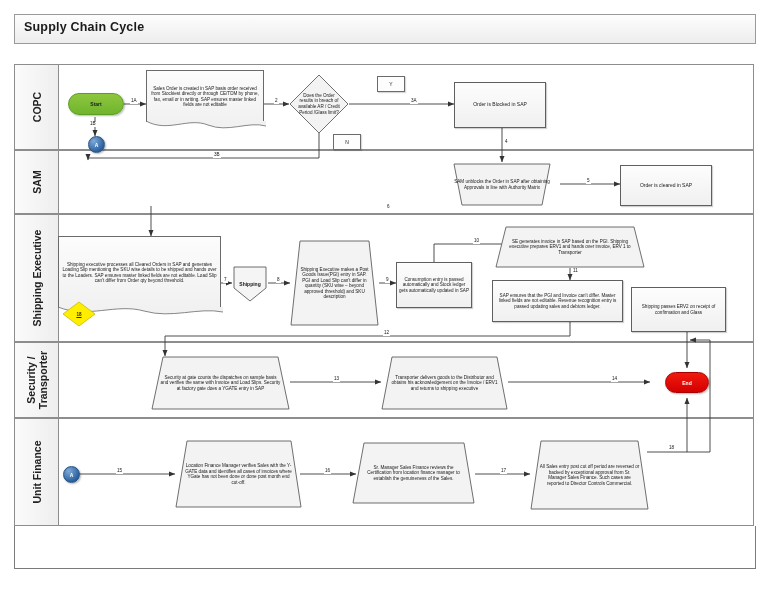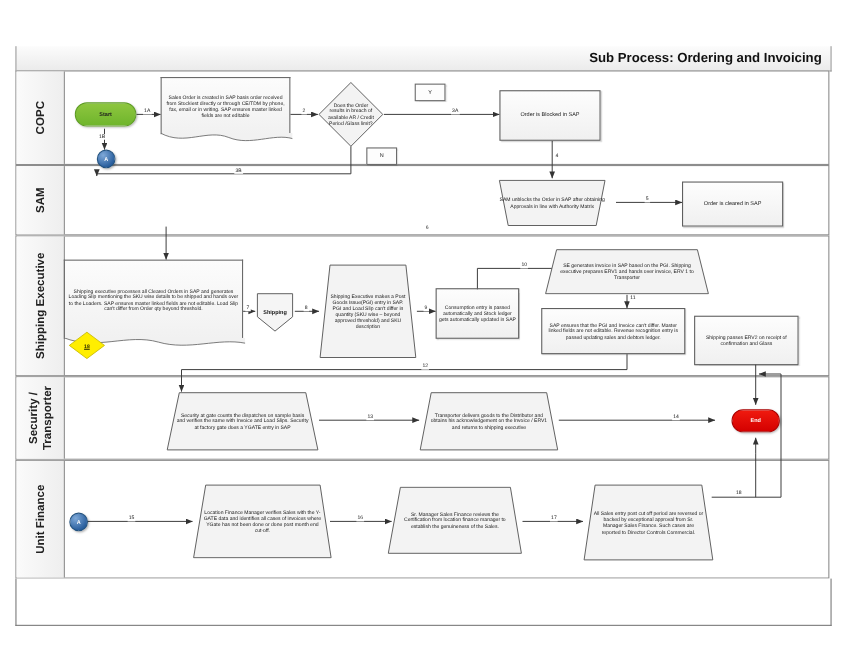--- a/index.html
+++ b/index.html
@@ -90,22 +90,22 @@
   
   #wires{position:absolute;left:0;top:0;width:768px;height:593px;pointer-events:none;}
   .wlbl{position:absolute;font-size:4.6px;color:#151515;background:#fff;
         padding:0 1px;line-height:1;}
 </style>
 </head>
 <body>
 
 <div id="page">
 
-  <div class="subbar">
-    <div class="t">Sub Process: Ordering and Invoicing</div>
+  <div class="titlebar">
+    <div class="t">Supply Chain Cycle</div>
   </div>
 
   <div class="lane" style="top:64px;height:86px;">
     <div class="lanehdr">
       <span>COPC</span>
     </div>
     <div class="lanebody"></div>
   </div>
 
   <div class="lane" style="top:150px;height:64px;">

